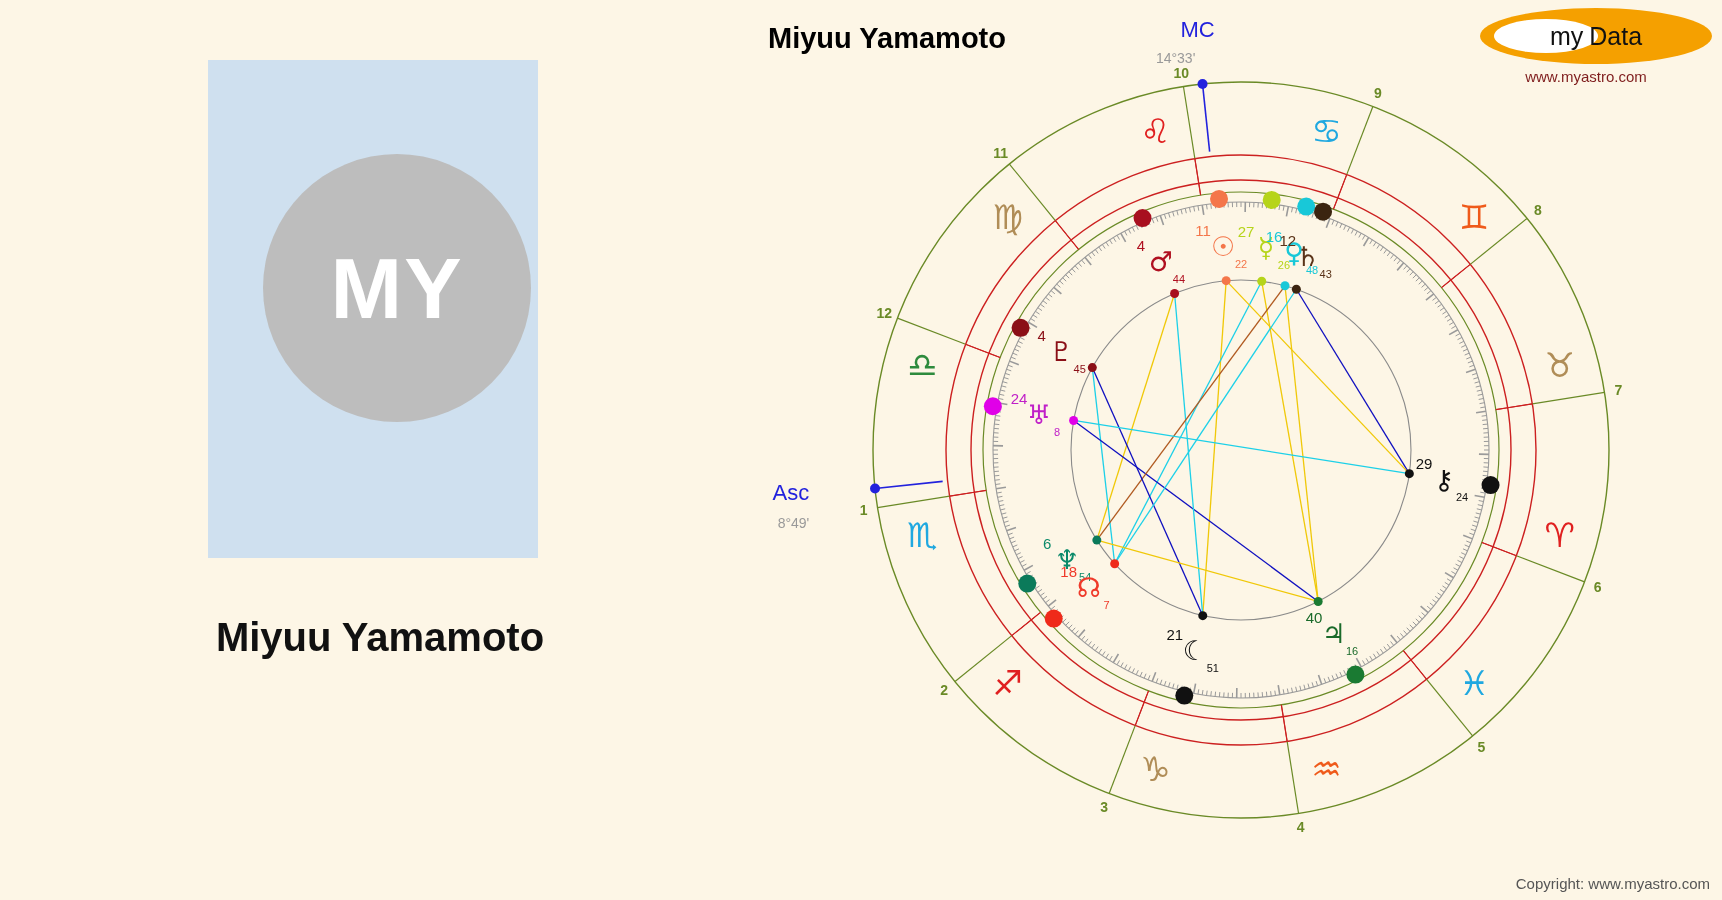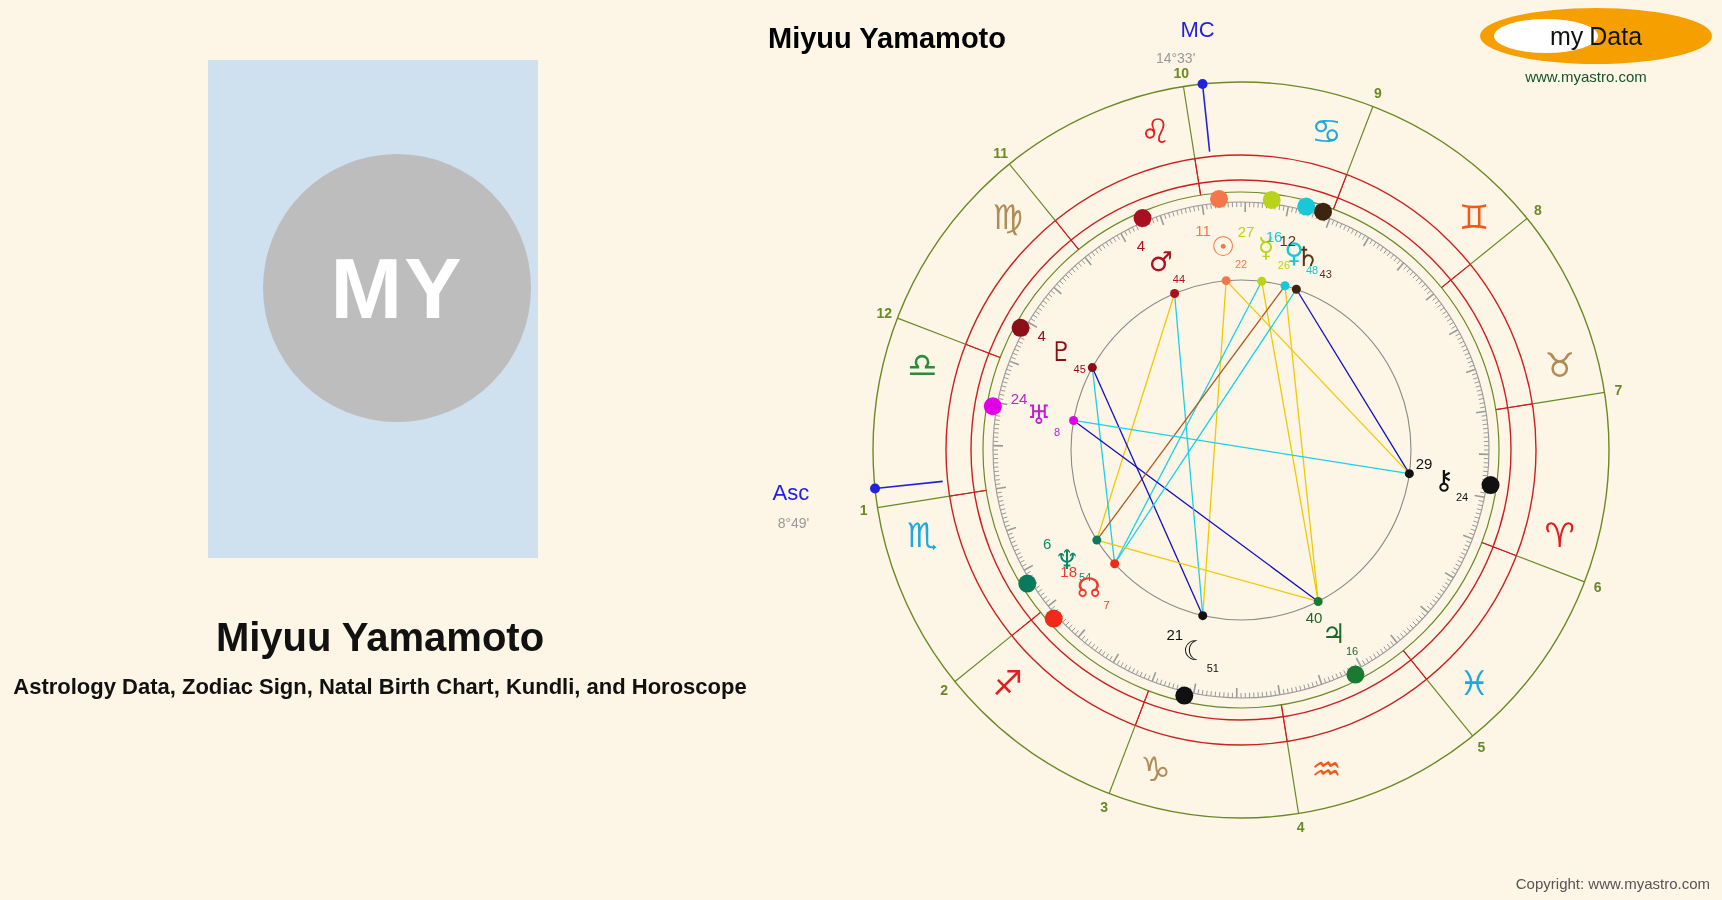--- a/index.html
+++ b/index.html
@@ -50,21 +50,21 @@
     position:absolute;left:14px;top:11px;width:104px;height:34px;
     border-radius:50%;background:#ffffff;
   }
   #logo-text{
     position:absolute;left:0;top:0;width:232px;height:56px;
     display:flex;align-items:center;justify-content:center;
     font-size:25px;color:#111;letter-spacing:0px;
   }
   #logo-url{
     position:absolute;right:12px;top:62px;width:232px;text-align:center;
-    font-size:15px;color:#14532d;
+    font-size:15px;color:#7f1d1d;
   }
   #copyright{
     position:absolute;right:12px;bottom:8px;font-size:15px;color:#555;
   }
   
   #chart-svg{position:absolute;left:760px;top:0;}
   .axis-label{font-size:22px;fill:#2222dd;font-family:"Liberation Sans",sans-serif;}
   .axis-deg{font-size:14px;fill:#999;font-family:"Liberation Sans",sans-serif;}
   .house-num{font-size:14px;font-weight:bold;fill:#6a8a26;font-family:"Liberation Sans",sans-serif;}
   .pl-deg{font-size:15px;font-family:"Liberation Sans",sans-serif;}
@@ -78,21 +78,20 @@
 <div id="left-panel">
 
   <div id="avatar-card">
     <div id="avatar-circle">
       <span id="avatar-initials">MY</span>
     </div>
   </div>
 
   <div id="person-name">Miyuu Yamamoto</div>
 
-  <div id="person-subtitle">Astrology Data, Zodiac Sign, Natal Birth Chart, Kundli, and Horoscope</div>
 </div>
 
 <div id="chart-title">Miyuu Yamamoto</div>
 
 <div id="logo-wrap">
   <div id="logo-ellipse">
     <div id="logo-inner-ellipse"></div>
     <div id="logo-text">
       <span>my</span>
       <span style="width:6px"></span>

